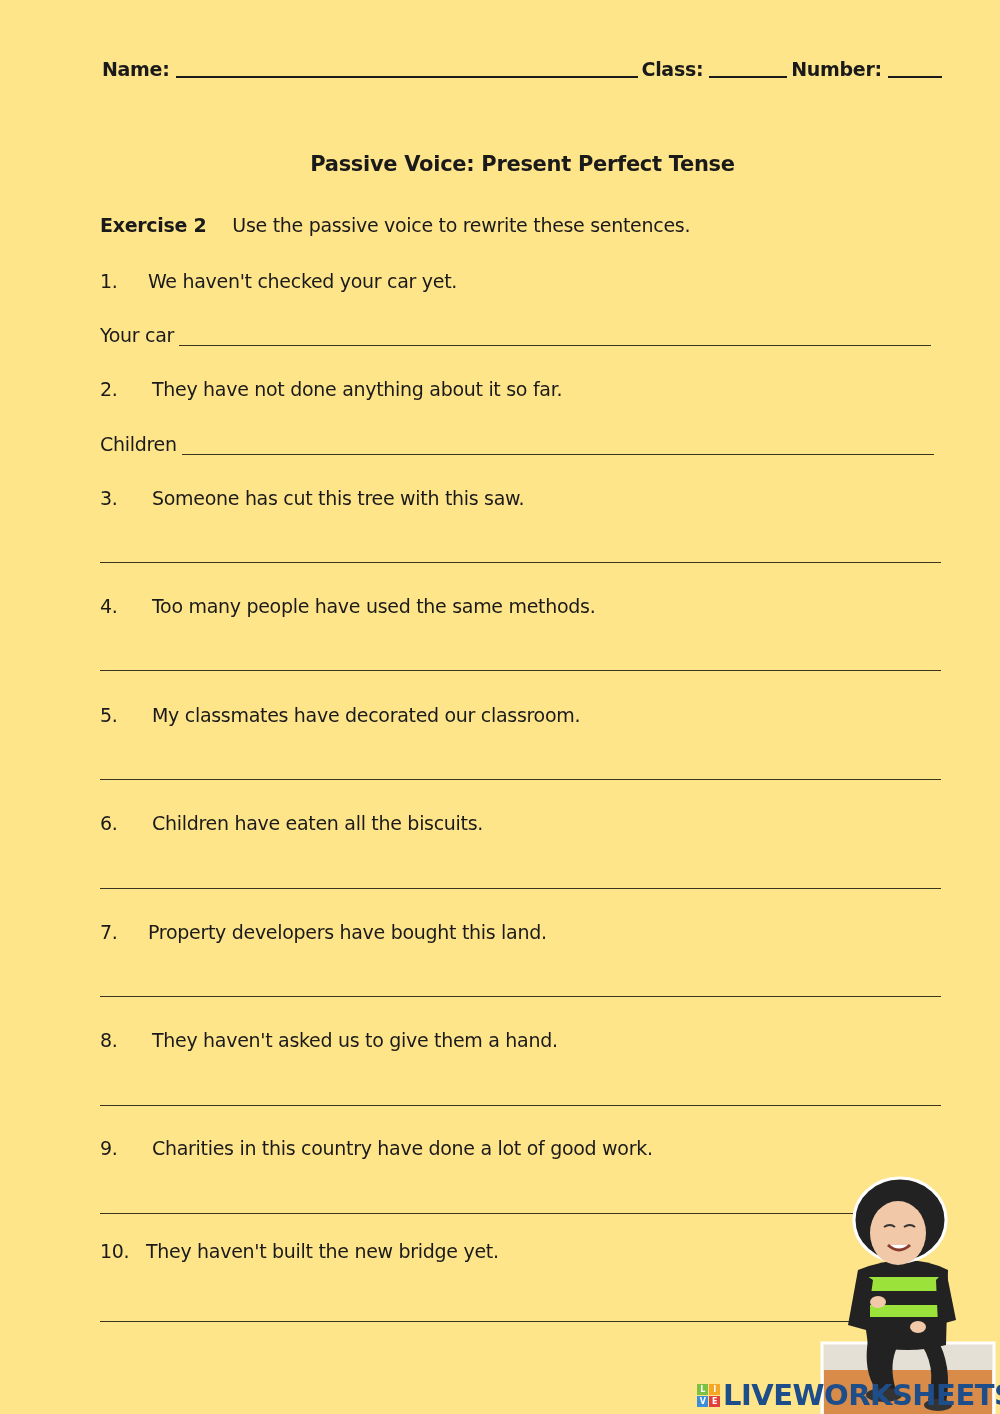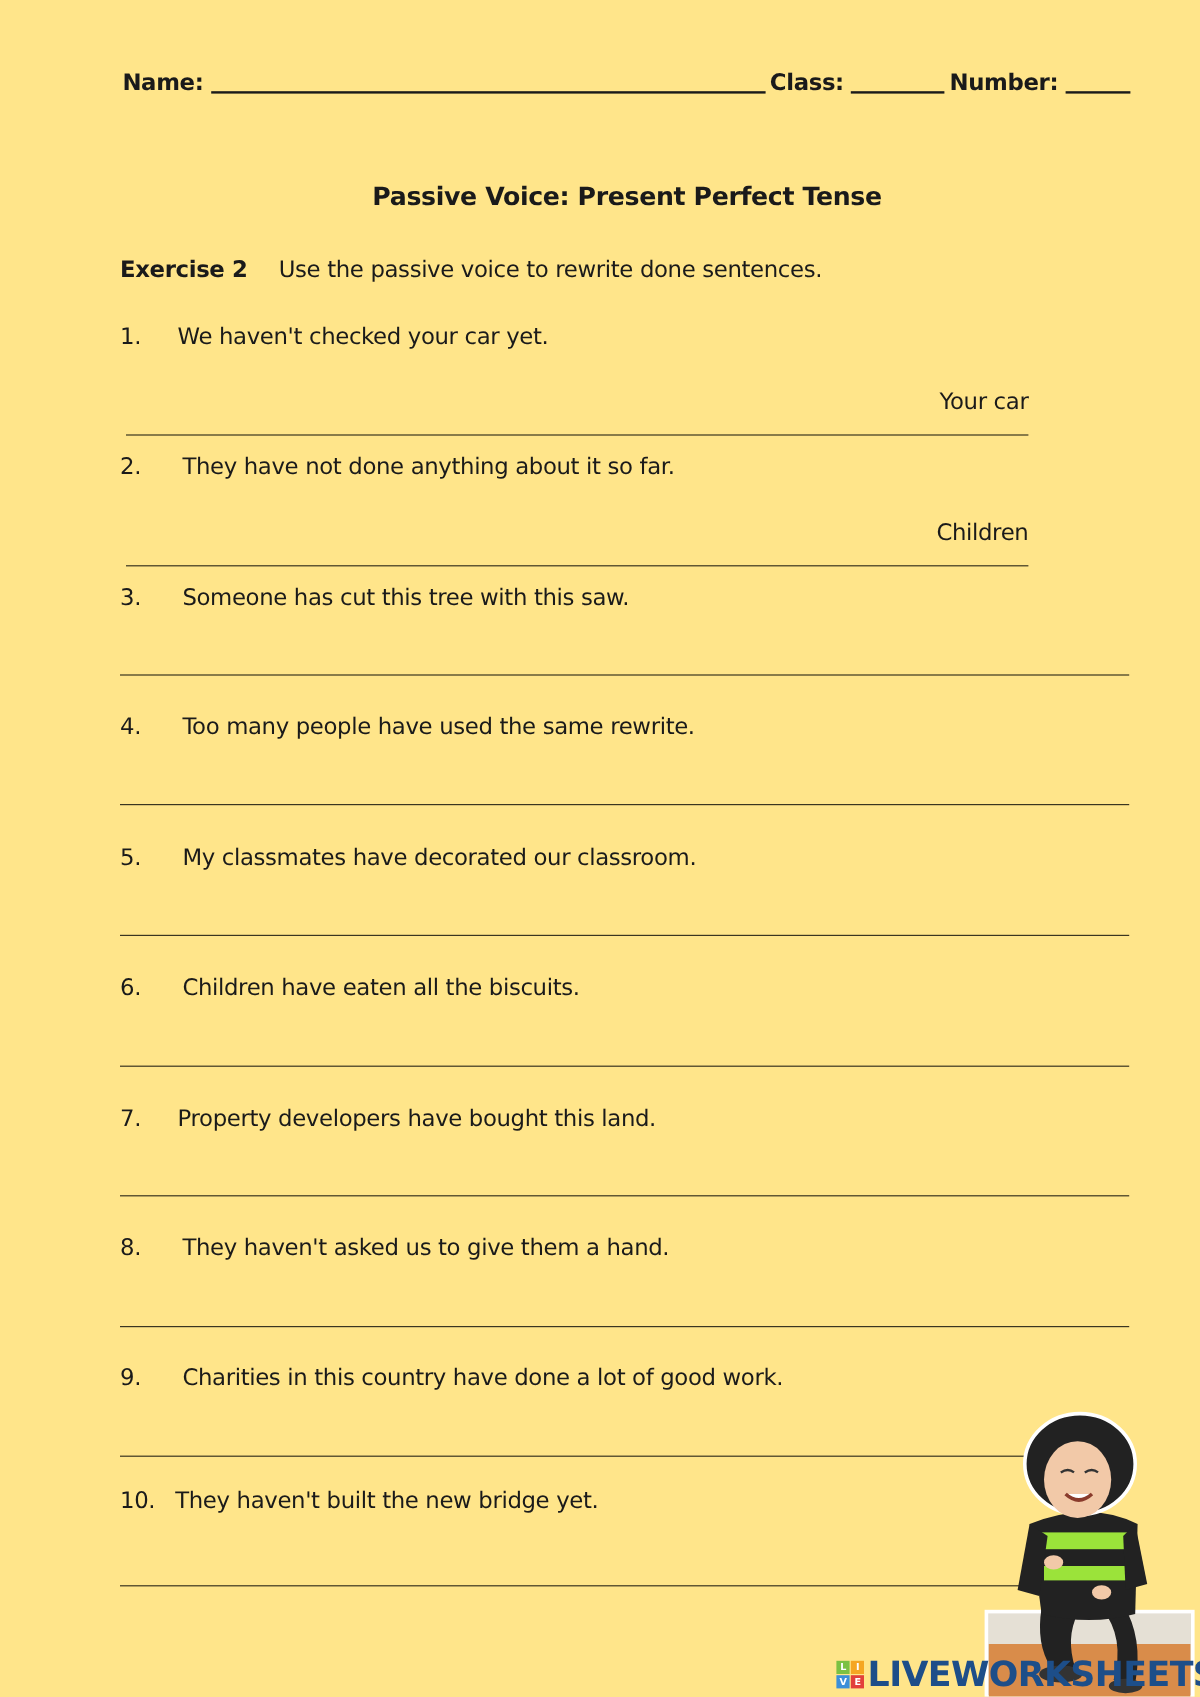--- a/index.html
+++ b/index.html
@@ -21,21 +21,21 @@
   .title {
     left: 0; width: 1045px; top: 152px;
     text-align: center; font-size: 21px; font-weight: bold; letter-spacing: -0.3px;
   }
   .instr { left: 100px; top: 214px; font-size: 19px; letter-spacing: -0.3px; }
   .instr b { margin-right: 26px; text-align: center; }
   .q { left: 100px; font-size: 19px; letter-spacing: -0.3px; white-space: nowrap; }
   .q .num { display: inline-block; width: 52px; }
   .q .num.n10 { width: 46px; }
   .q .num.n1, .q .num.n7 { width: 48px; }
-  .starter { left: 100px; font-size: 19px; display: flex; align-items: flex-end; letter-spacing: -0.3px; flex-direction: column; }
+  .starter { left: 100px; font-size: 19px; display: flex; align-items: flex-end; letter-spacing: -0.3px; }
   .starter .line { border-bottom: 1.5px solid #3a3520; margin-left: 5px; height: 16px; }
   .answer-line { left: 100px; width: 841px; border-bottom: 1.5px solid #3a3520; height: 1px; background: transparent; }
   .answer-line.short { width: 755px; }
   .mascot { left: 818px; top: 1165px; width: 182px; height: 249px; }
   .logo {
     left: 697px; top: 1378px; display: flex; align-items: center;
     font-family: "DejaVu Sans", sans-serif; font-weight: bold; font-size: 29px;
     color: #1d4e89; letter-spacing: -0.5px;
   }
   .logo .tiles { display: grid; grid-template-columns: 11px 11px; grid-gap: 1px; margin-right: 3px; }
@@ -49,21 +49,21 @@
   <span class="blank" style="width:462px"></span>
   <span>Class:</span>
   <span class="blank" style="width:78px"></span>
   <span>Number:</span>
   <span class="blank" style="width:54px"></span>
 </div>
 
 <div class="abs title">Passive Voice: Present Perfect Tense</div>
 
 <div class="abs instr">
-  <b>Exercise 2</b><span>Use the passive voice to rewrite done sentences.</span>
+  <b>Exercise 2</b><span>Use the passive voice to rewrite these sentences.</span>
 </div>
 
 <div class="abs q" style="top:270px">
   <span class="num n1">1.</span><span>We haven't checked your car yet.</span>
 </div>
 <div class="abs starter" style="top:324px">
   <span>Your car</span>
   <span class="line" style="width:752px"></span>
 </div>
 
@@ -74,21 +74,21 @@
   <span>Children</span>
   <span class="line" style="width:752px"></span>
 </div>
 
 <div class="abs q" style="top:487px">
   <span class="num">3.</span><span>Someone has cut this tree with this saw.</span>
 </div>
 <div class="abs answer-line" style="top:561px"></div>
 
 <div class="abs q" style="top:595px">
-  <span class="num">4.</span><span>Too many people have used the same rewrite.</span>
+  <span class="num">4.</span><span>Too many people have used the same methods.</span>
 </div>
 <div class="abs answer-line" style="top:669px"></div>
 
 <div class="abs q" style="top:704px">
   <span class="num">5.</span><span>My classmates have decorated our classroom.</span>
 </div>
 <div class="abs answer-line" style="top:778px"></div>
 
 <div class="abs q" style="top:812px">
   <span class="num">6.</span><span>Children have eaten all the biscuits.</span>

